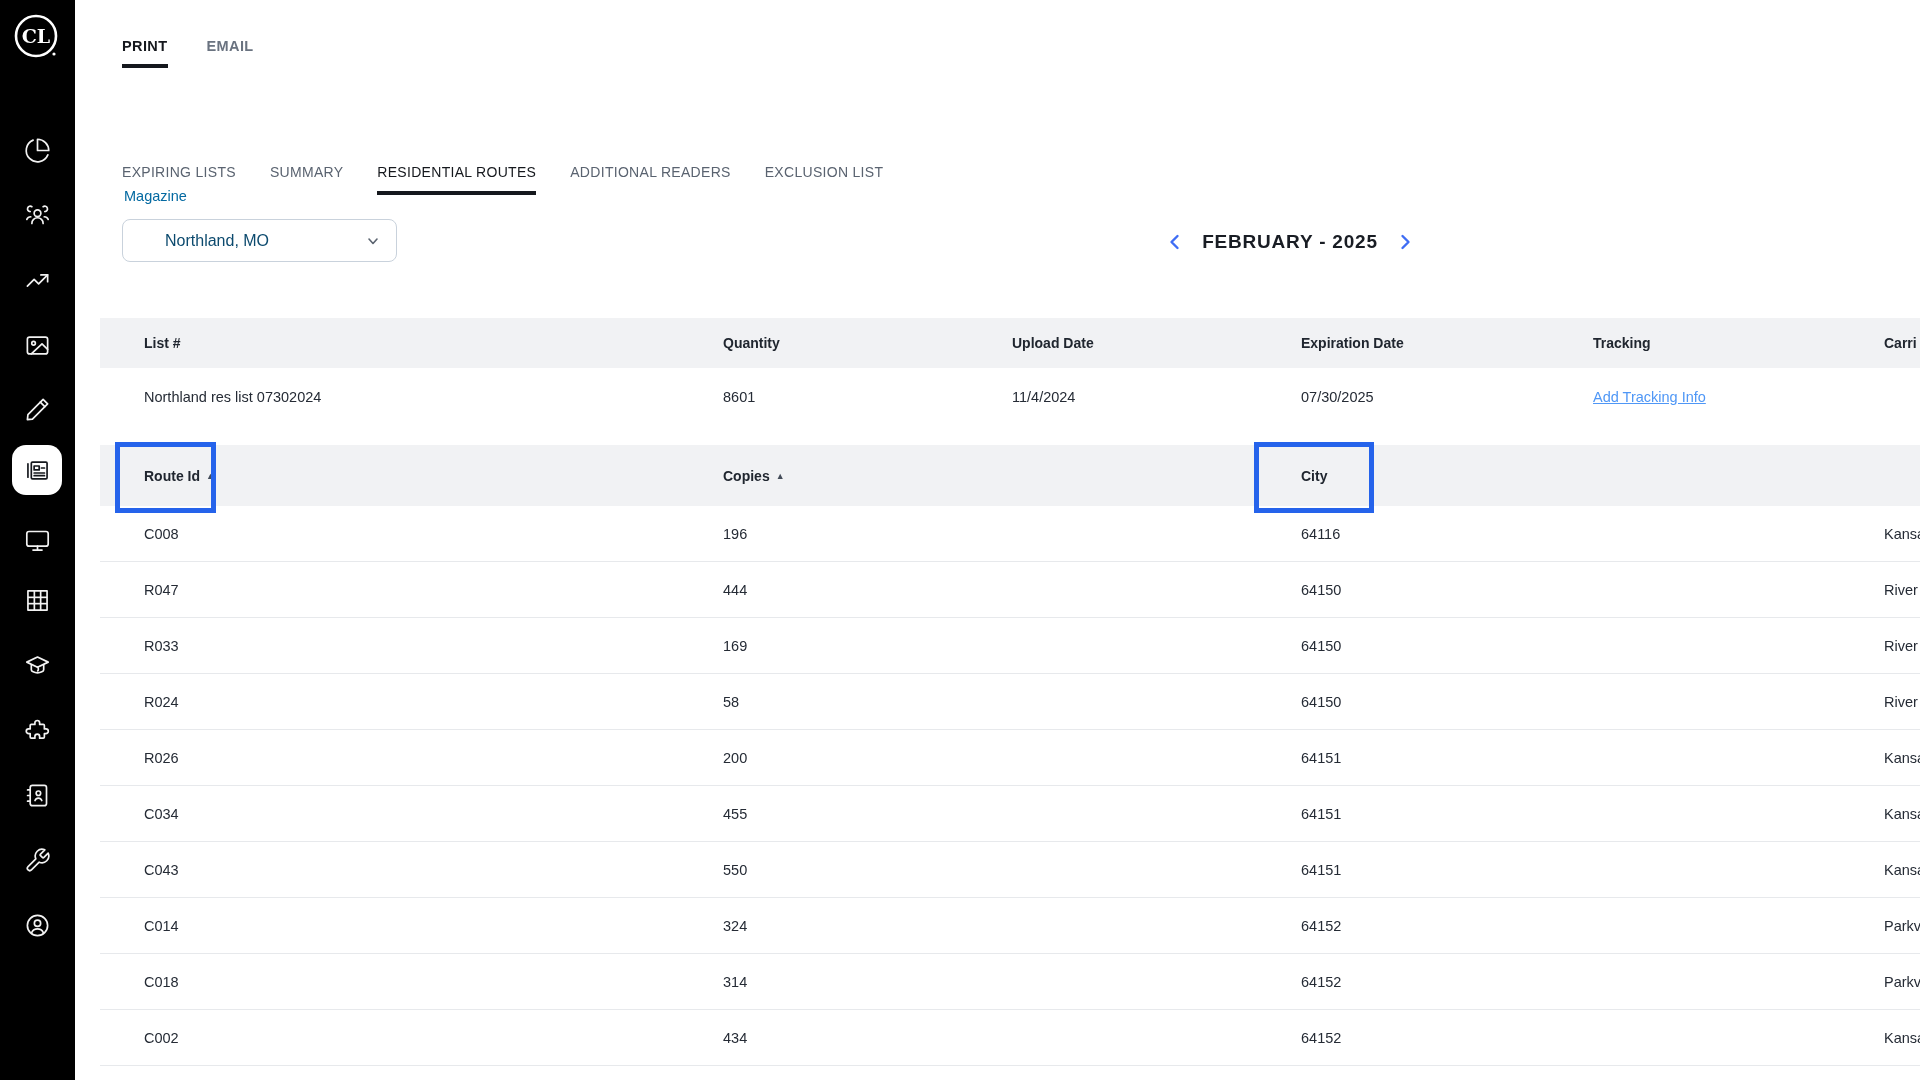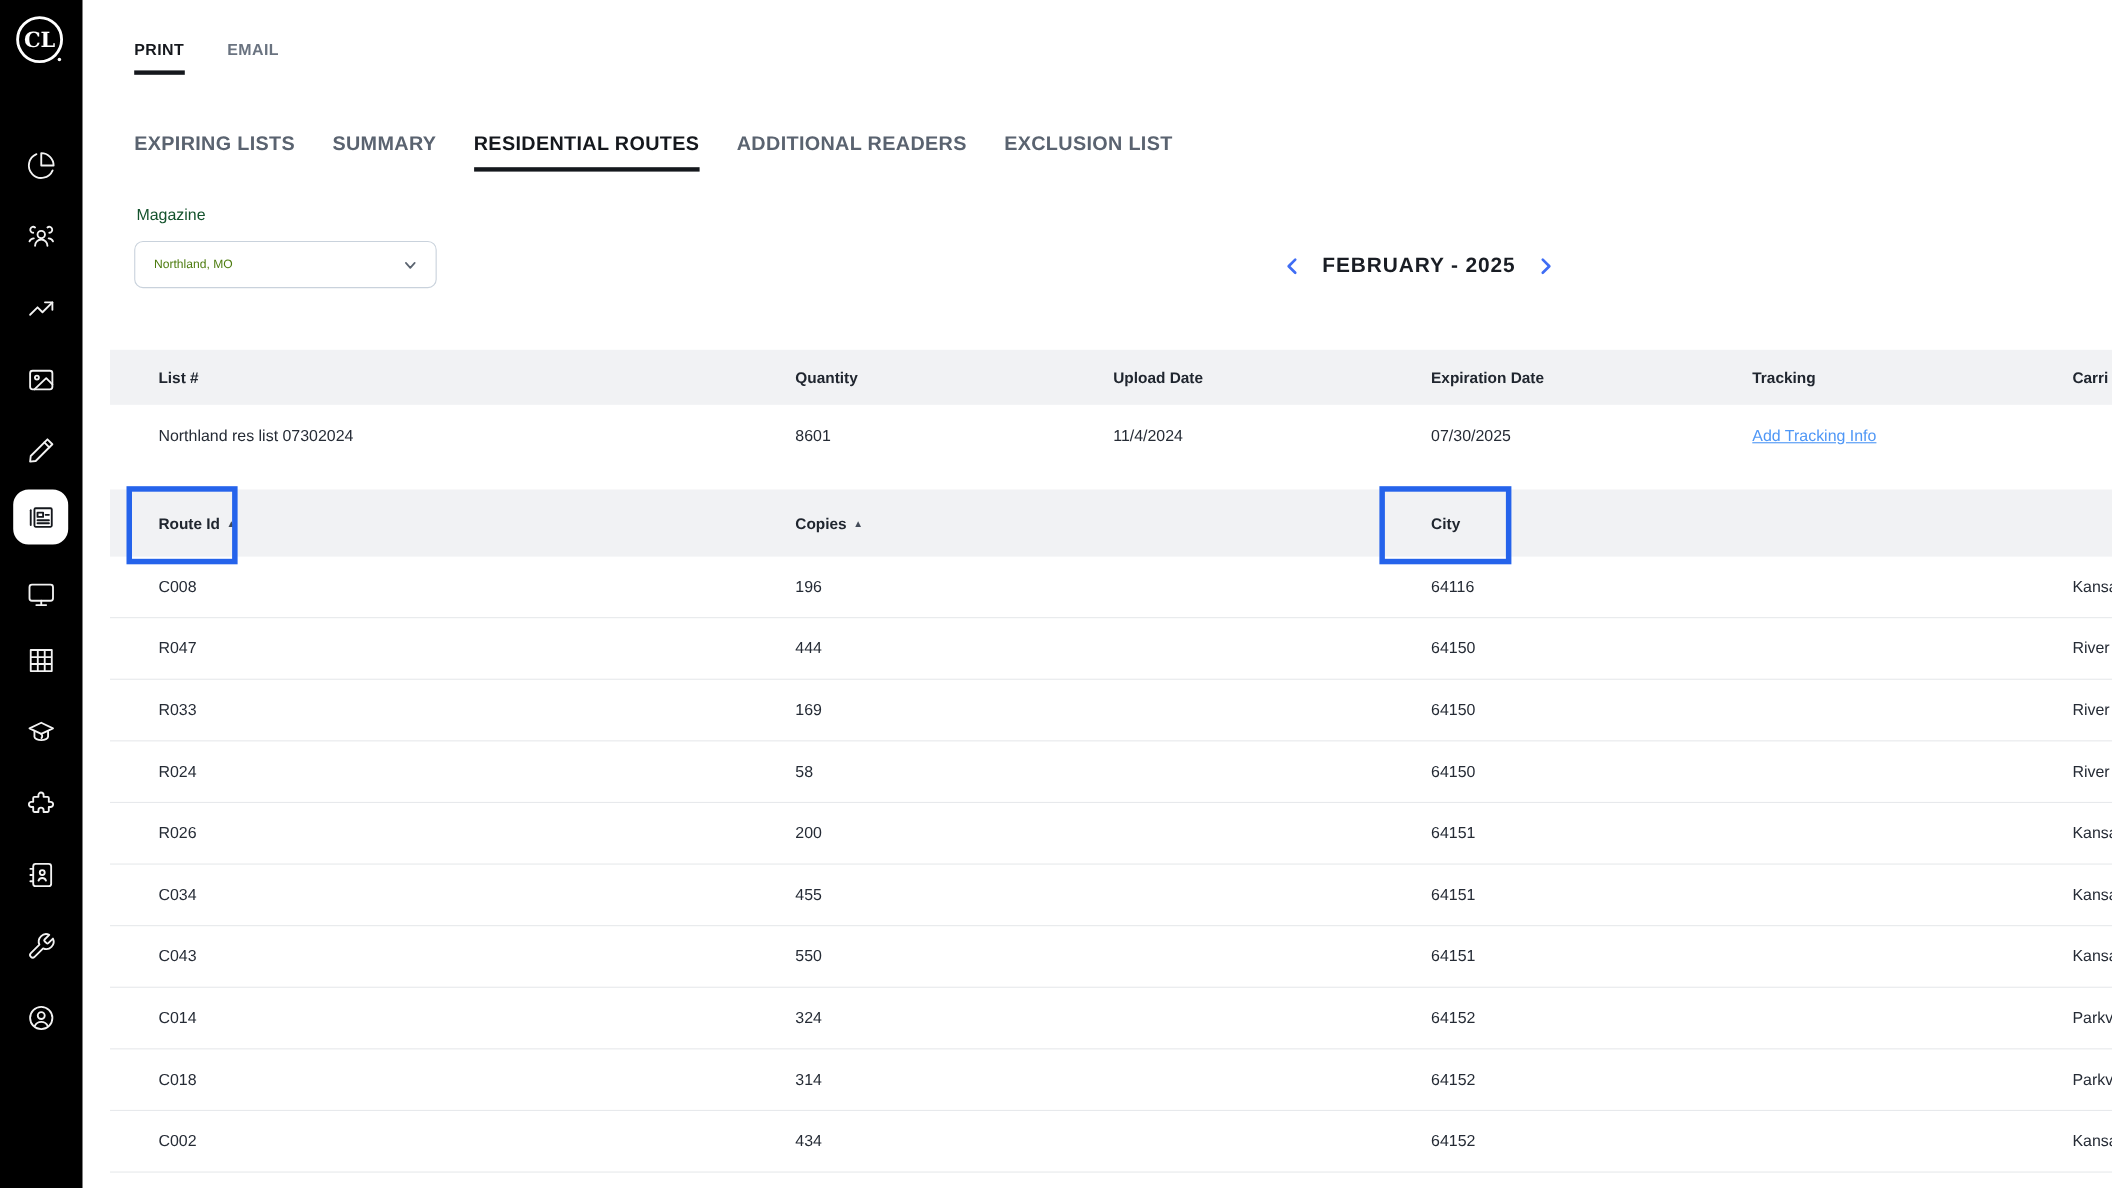--- a/index.html
+++ b/index.html
@@ -14,28 +14,28 @@
   .nav-item svg { width:27px; height:27px; }
   .nav-item.active { background:#fff; border-radius:14px; }
 
   
   .primary-tabs { position:absolute; left:122px; top:38px; display:flex; gap:39px; }
   .ptab { font-size:14.5px; font-weight:700; letter-spacing:.4px; color:#6a7380; padding-bottom:10px; cursor:pointer; }
   .ptab.active { color:#15181d; border-bottom:4px solid #15181d; }
 
   
   .secondary-tabs { position:absolute; left:122px; top:120px; display:flex; gap:34px; }
-  .stab { font-size:18px; font-weight:700; letter-spacing:.3px; color:#5a6370; padding-bottom:11px; cursor:pointer; }
+  .stab { font-size:14px; font-weight:400; letter-spacing:.3px; color:#5a6370; padding-bottom:11px; cursor:pointer;margin-top:44px; }
   .stab.active { color:#15181d; border-bottom:4px solid #15181d; }
 
   
-  .magazine-label { position:absolute; left:124px; top:188px; font-size:14.5px; font-weight:500; color:#14532d; }
+  .magazine-label { position:absolute; left:124px; top:188px; font-size:14.5px; font-weight:500; color:#0369a1; }
   .magazine-select { position:absolute; left:122px; top:219px; width:275px; height:43px; border:1px solid #c9d2dc; border-radius:8px;
     display:flex; align-items:center; justify-content:space-between; padding:0 15px 0 17px; cursor:pointer; background:#fff; }
-  .magazine-select .val { font-size:11px; color:#4d7c0f; }
+  .magazine-select .val { font-size:16px; color:#0c4a6e;margin-left:25px; }
 
   
   .month-nav { position:absolute; left:1140px; top:226px; width:300px; height:32px; display:flex; align-items:center; justify-content:center; gap:16px; }
   .month-label { font-size:19px; font-weight:700; letter-spacing:.8px; color:#191d24; }
   .month-chev { width:22px; height:22px; cursor:pointer; display:flex; align-items:center; justify-content:center; }
 
   
   .tbl { position:absolute; left:100px; width:2110px; }
   .grid1 { display:grid; grid-template-columns:579px 289px 289px 292px 291px 330px; padding-left:44px; align-items:center; }
   .grid2 { display:grid; grid-template-columns:579px 578px 583px 330px; padding-left:44px; align-items:center; }

